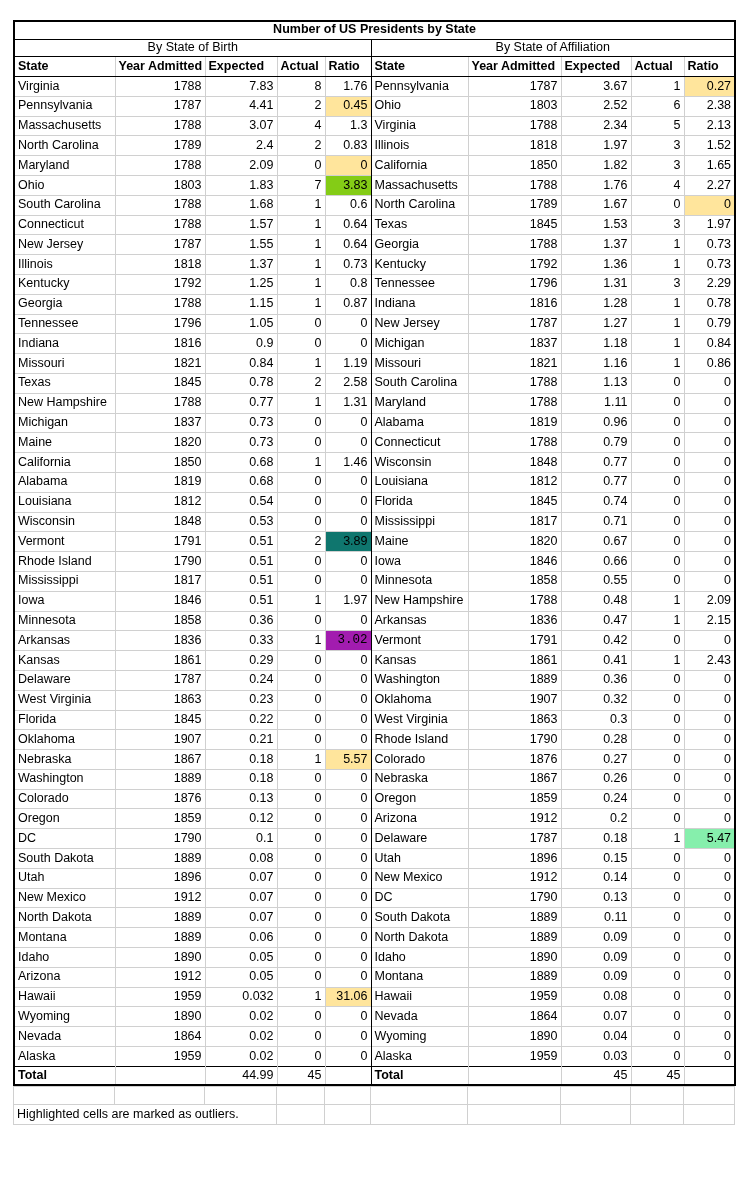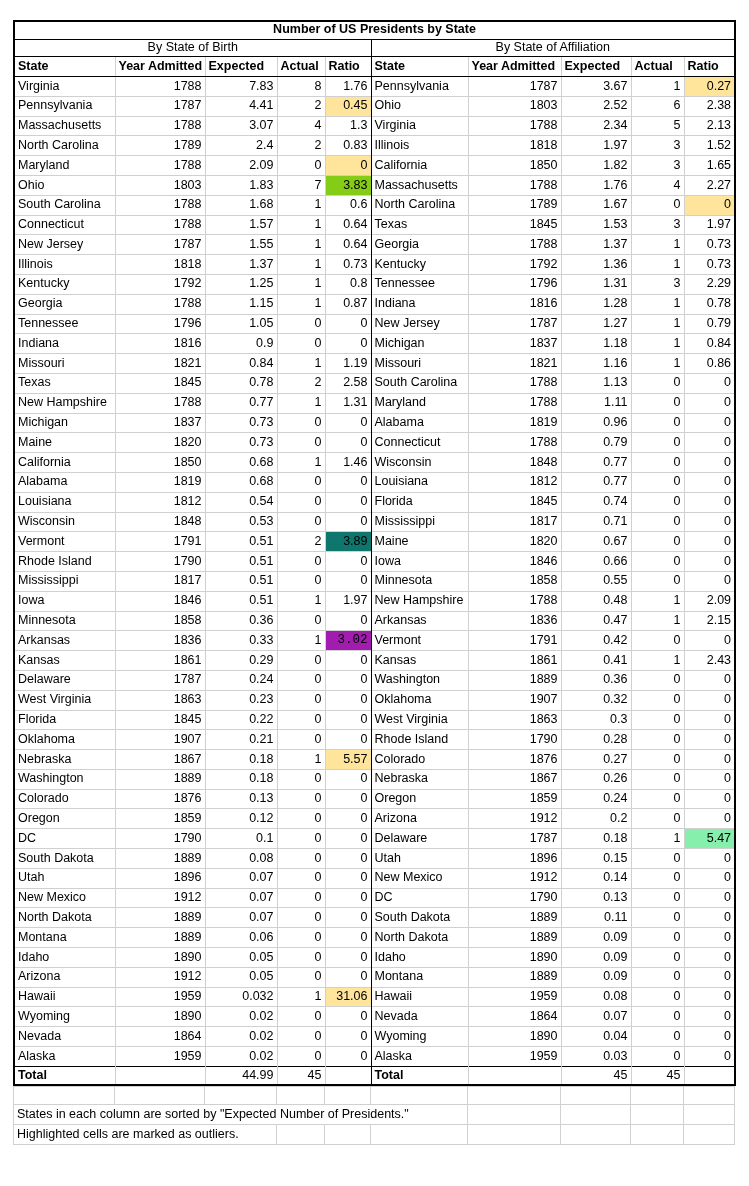--- a/index.html
+++ b/index.html
@@ -706,27 +706,20 @@
         <td></td>
           <td></td>
         <td></td>
           <td></td>
         <td></td>
           <td></td>
         <td></td>
           <td></td>
       </tr>
       <tr class="note-r">
-        <td colspan="6" class="note-cell">States in each column are sorted by "Expected Number of Presidents."</td>
-        <td></td>
-          <td></td>
-        <td></td>
-          <td></td>
-      </tr>
-      <tr class="note-r">
         <td colspan="3" class="note-cell">Highlighted cells are marked as outliers.</td>
         <td></td>
           <td></td>
         <td></td>
           <td></td>
         <td></td>
           <td></td>
         <td></td>
       </tr>
     </tbody>

